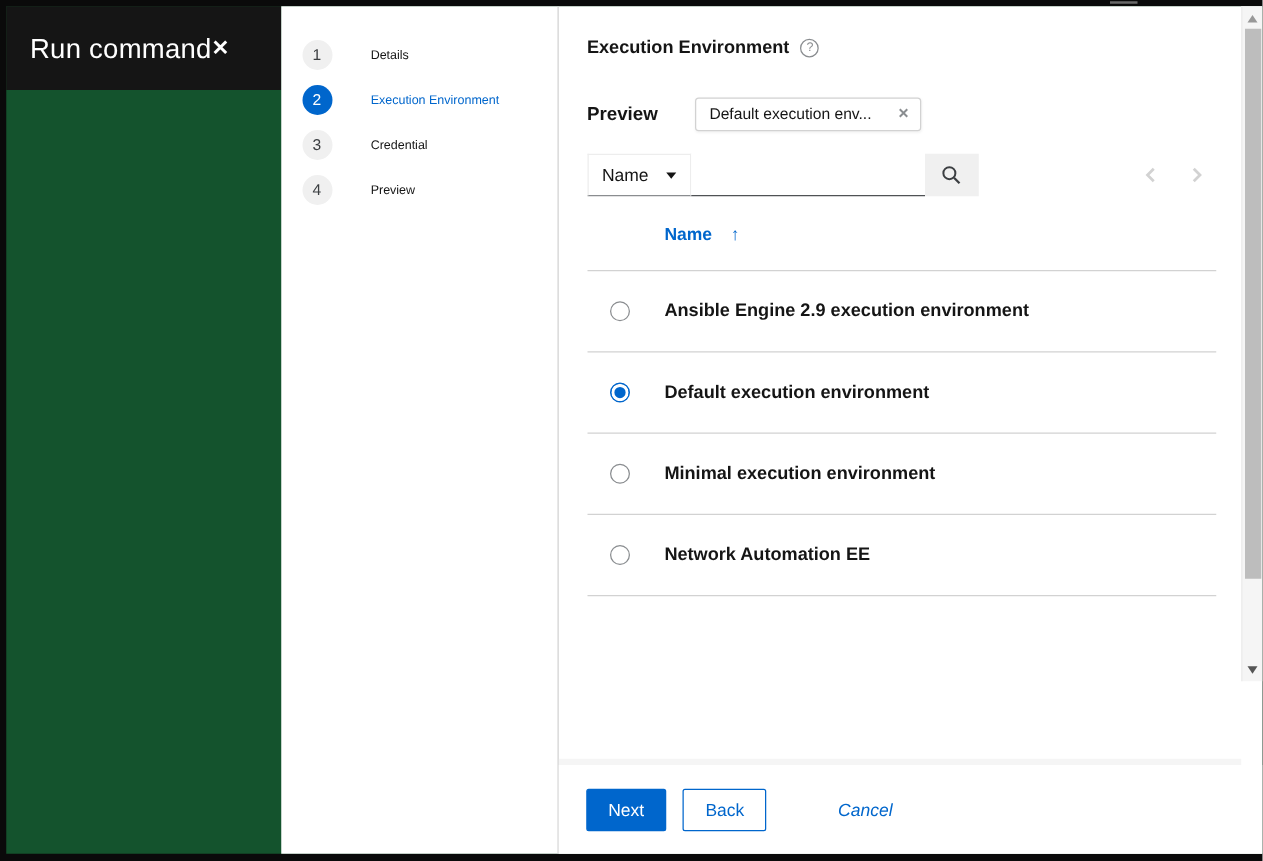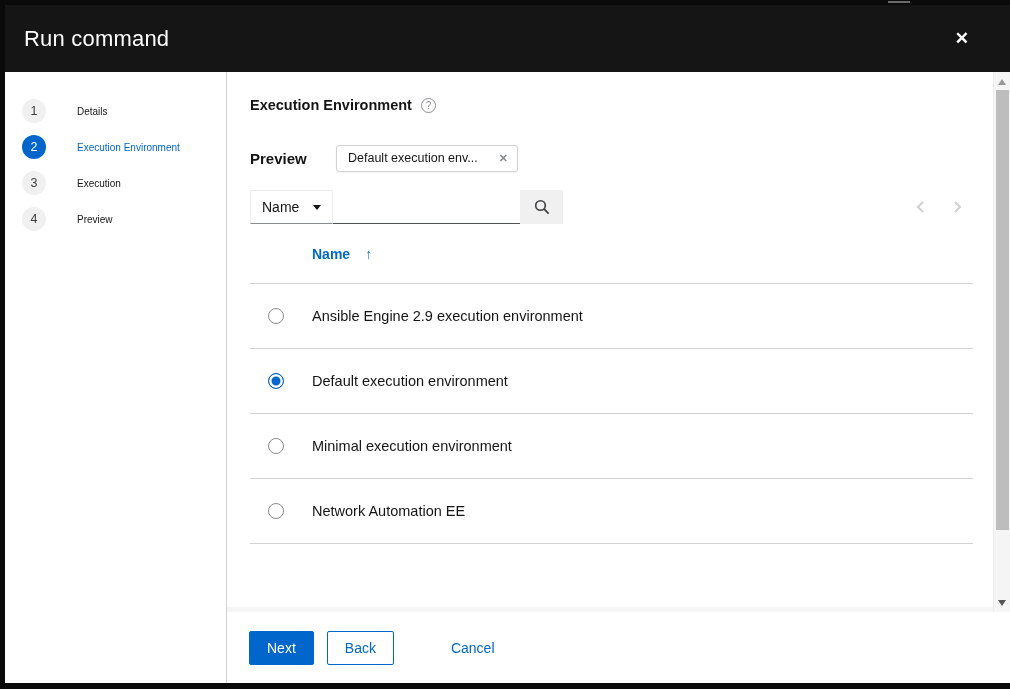--- a/index.html
+++ b/index.html
@@ -1,21 +1,21 @@
 <!DOCTYPE html>
 <html><head>
 <meta charset="utf-8">
 <style>
   * { margin:0; padding:0; box-sizing:border-box; }
   body { font-family:"Liberation Sans", sans-serif; }
 
   .screen { position:relative; width:1010px; height:689px; background:#0a0a0a; overflow:hidden; }
   .top-accent { position:absolute; left:888px; top:1px; width:22px; height:2px; background:#6a6a6a; }
 
-  .modal { position:absolute; left:5px; top:5px; right:0; bottom:6px; display:flex; flex-direction:column; background:#14532d;justify-content:center; }
+  .modal { position:absolute; left:5px; top:5px; right:0; bottom:6px; display:flex; flex-direction:row; background:#14532d;justify-content:center; }
 
   
   .modal-header { flex:none; height:67px; background:#151515; display:flex; align-items:center; padding:0 19px; }
   .modal-title { color:#fff; font-size:22px; font-weight:400; letter-spacing:.2px; }
   .close-btn { margin-left:auto; margin-right:22px; color:#fff; font-size:17px; font-weight:700; background:none; border:none; cursor:pointer; line-height:1; }
 
   
   .modal-body { flex:1; display:flex; position:relative; min-height:0; background:#fff; }
 
   
@@ -48,36 +48,36 @@
   .pagination { margin-left:auto; display:flex; align-items:center; gap:24px; padding-right:10px; }
   .page-btn { background:none; border:none; color:#d2d2d2; cursor:default; display:flex; align-items:center; }
 
   .table-header { margin-top:22px; padding:0 0 21px 62px; border-bottom:1px solid #d2d2d2; display:flex; align-items:center; gap:15px; cursor:pointer; }
   .col-name { font-size:14px; font-weight:700; color:#0066cc; }
   .sort-arrow { font-size:14px; font-weight:700; color:#0066cc; }
 
   .ee-row { display:flex; align-items:center; height:65px; border-bottom:1px solid #d2d2d2; cursor:pointer; }
   .radio { flex:none; margin-left:18px; width:16px; height:16px; border-radius:50%; border:1px solid #8a8d90; background:#fff; cursor:pointer; }
   .radio.checked { border:1px solid #0066cc; background:#0066cc; box-shadow:inset 0 0 0 2.5px #fff; }
-  .ee-label { margin-left:28px; font-size:14.5px; font-weight:400; color:#151515; }
+  .ee-label { margin-left:28px; font-size:14.5px; font-weight:700; color:#151515; }
 
   .bottom-strip { position:absolute; left:0; right:17px; bottom:0; height:5px; background:#f5f5f5; }
 
   
   .scrollbar { position:absolute; top:0; right:0; width:17px; height:540px; background:#f5f5f5; border-left:1px solid #ececec; }
   .sb-up { position:absolute; top:7px; left:4px; width:0; height:0; border-left:4.5px solid transparent; border-right:4.5px solid transparent; border-bottom:6px solid #989898; cursor:pointer; }
   .sb-thumb { position:absolute; top:18px; left:2px; width:13px; height:440px; background:#bdbdbd; cursor:pointer; }
   .sb-down { position:absolute; bottom:6px; left:4px; width:0; height:0; border-left:4.5px solid transparent; border-right:4.5px solid transparent; border-top:6px solid #555; cursor:pointer; }
 
   
   .footer { flex:none; height:71px; background:#fff; display:flex; align-items:center; padding-left:22px; }
   .btn { font-family:"Liberation Sans", sans-serif; font-size:14px; border-radius:2px; cursor:pointer; }
   .btn-primary { background:#0066cc; color:#fff; border:1px solid #0066cc; padding:8px 17px; }
   .btn-secondary { background:#fff; color:#0066cc; border:1px solid #0066cc; padding:8px 17px; margin-left:13px; }
-  .btn-link { background:none; border:none; color:#0066cc; padding:8px 0; margin-left:57px; }
+  .btn-link { background:none; border:none; color:#0066cc; padding:8px 0; margin-left:57px;font-style:italic; }
 
   .search-svg { width:16px; height:16px; }
 </style>
 </head>
 <body>
 
 <div class="screen">
   <div class="top-accent"></div>
 
   <div class="modal">
@@ -93,21 +93,21 @@
         <div class="step">
           <span class="step-circle">1</span>
           <span class="step-label">Details</span>
         </div>
         <div class="step">
           <span class="step-circle active">2</span>
           <span class="step-label active">Execution Environment</span>
         </div>
         <div class="step">
           <span class="step-circle">3</span>
-          <span class="step-label">Execution</span>
+          <span class="step-label">Credential</span>
         </div>
         <div class="step">
           <span class="step-circle">4</span>
           <span class="step-label">Preview</span>
         </div>
       </nav>
 
       <div class="content-col">
         <div class="scroll-area">
 

